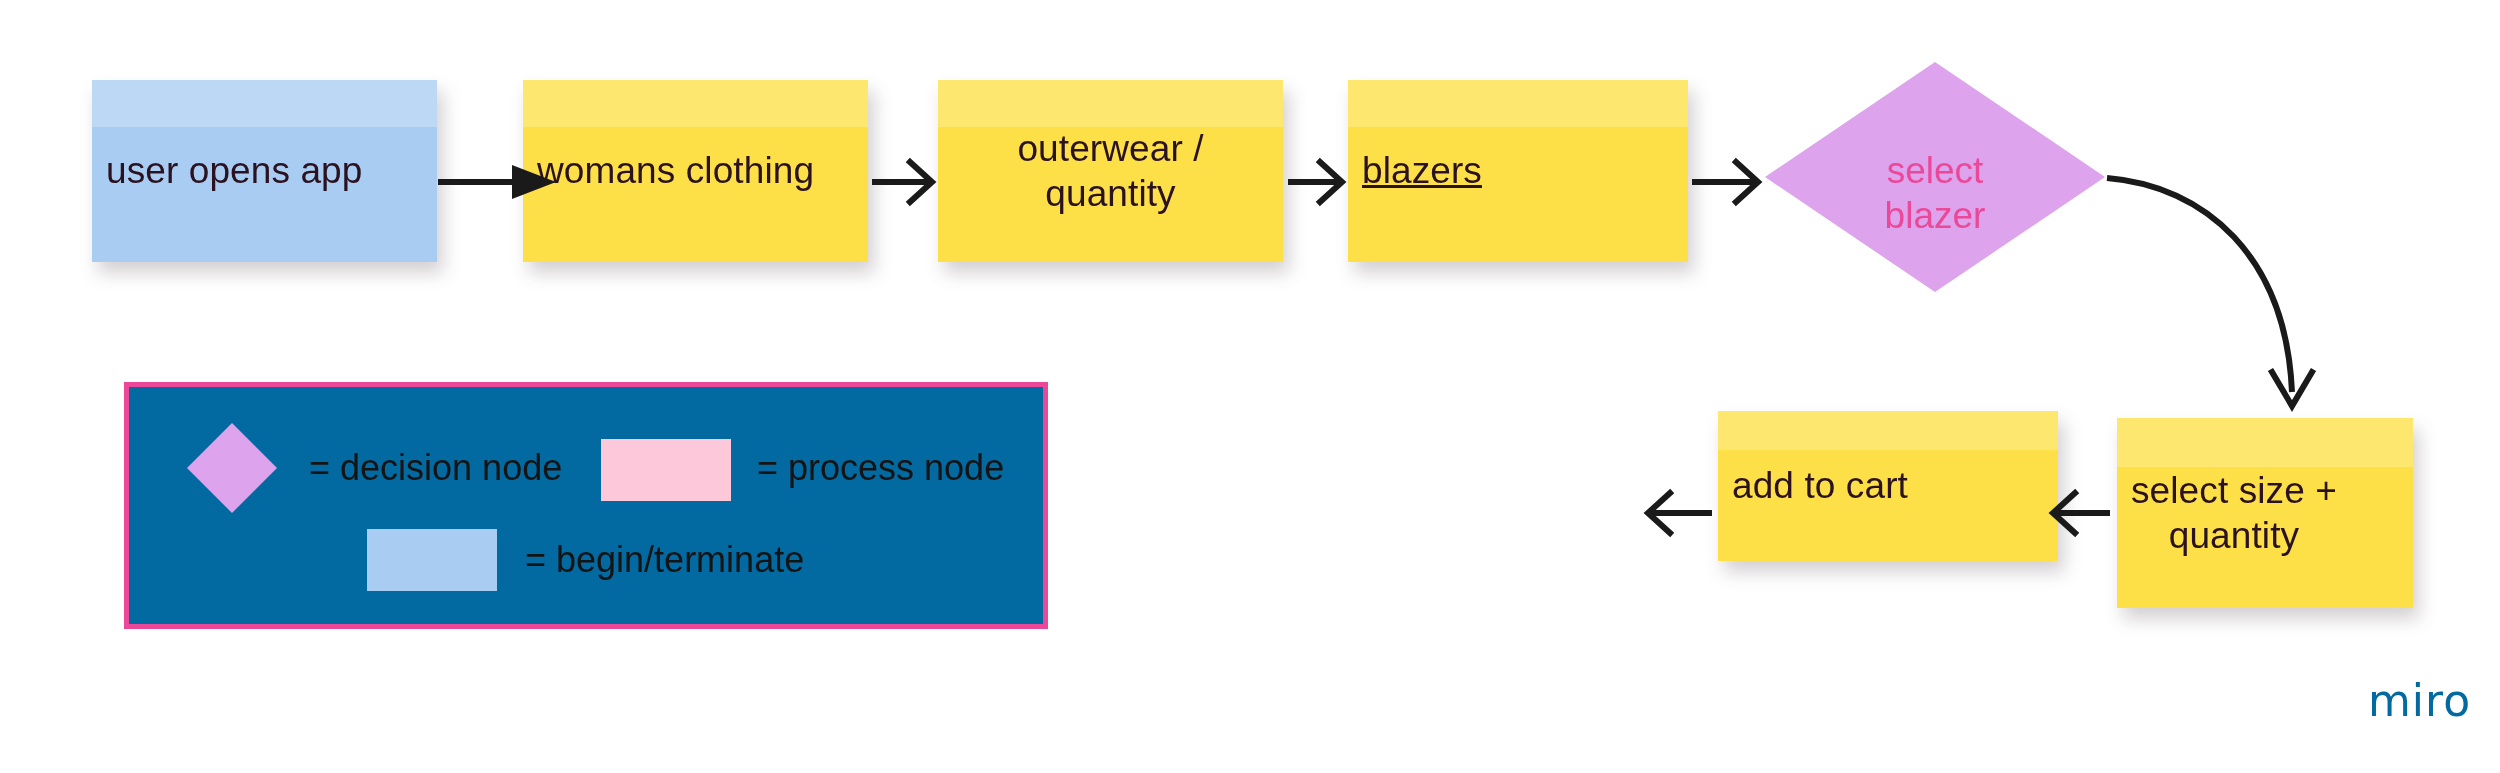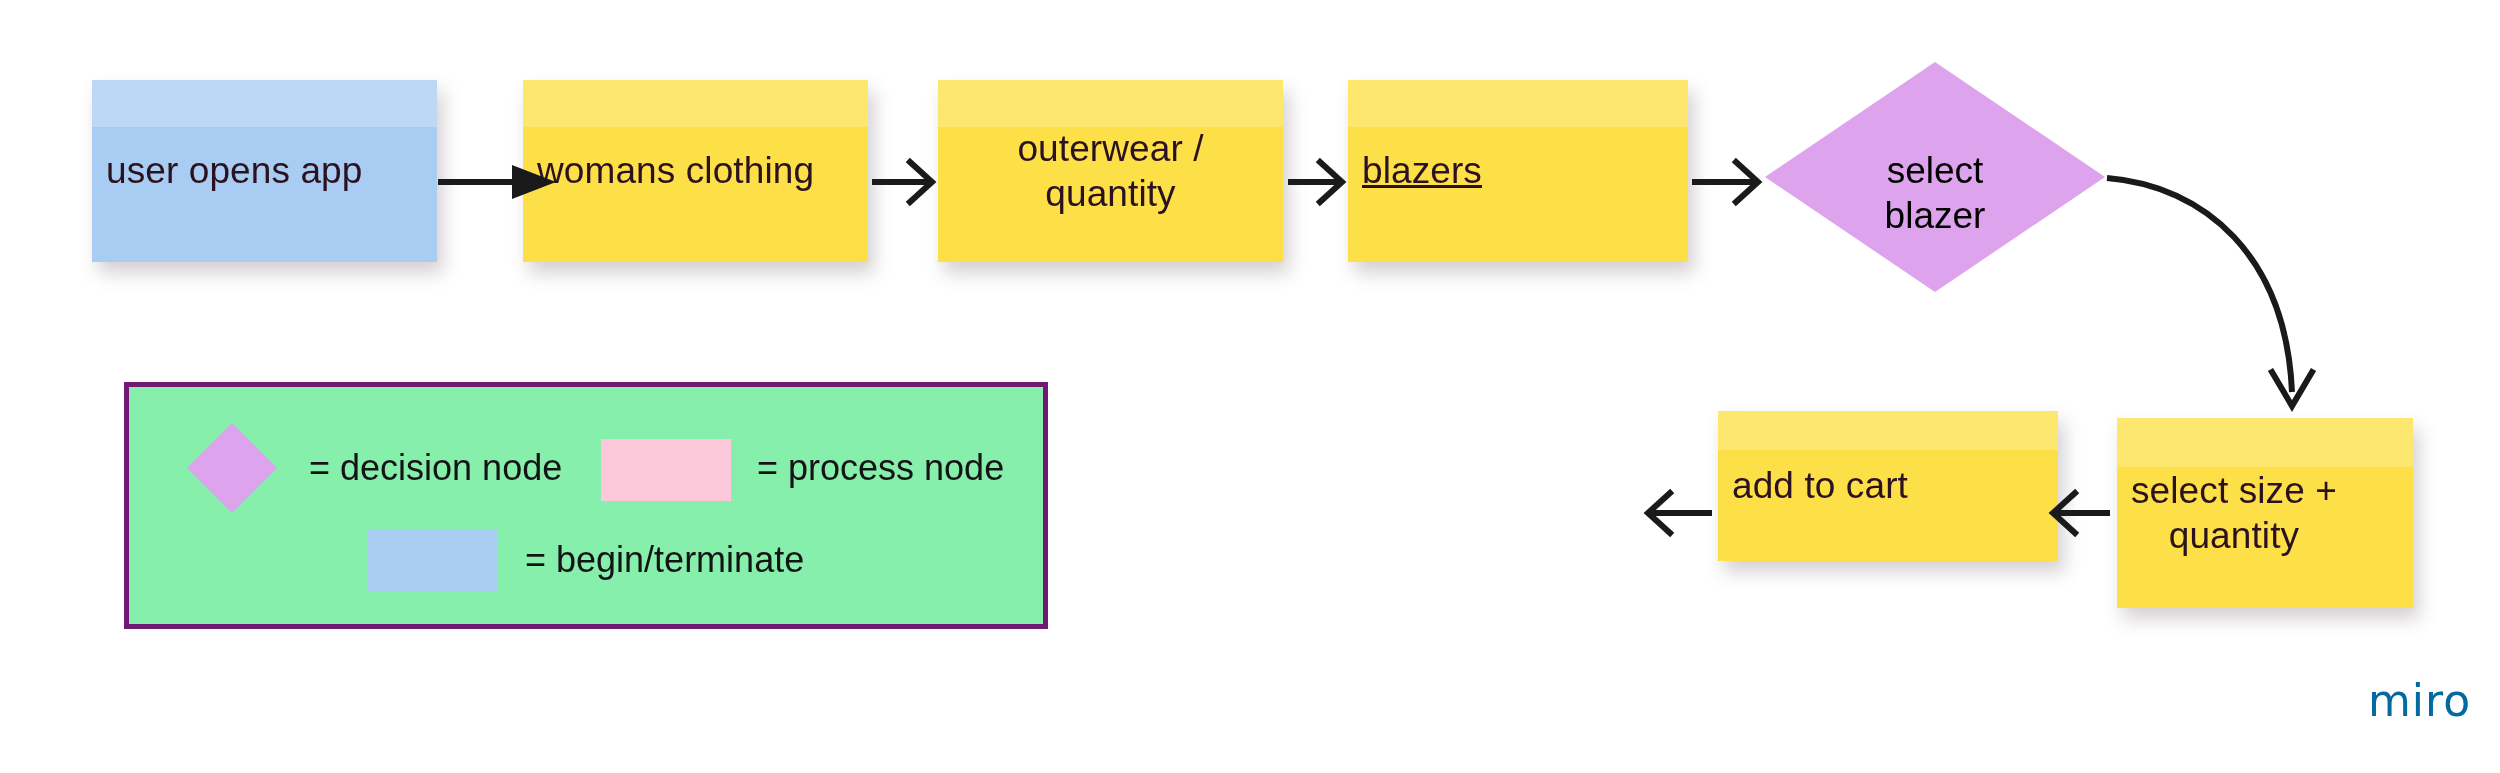--- a/index.html
+++ b/index.html
@@ -55,31 +55,31 @@
   }
   .diamond .dia-shape {
     position: absolute;
     inset: 0;
     background: #dda3ec;
     clip-path: polygon(50% 0%, 100% 50%, 50% 100%, 0% 50%);
   }
   .diamond .dia-label {
     position: relative;
     z-index: 2;
-    color: #000000;
+    color: #ec4899;
     font-size: 37px;
     line-height: 1.22;
     margin-top: 32px;
   }
 
   
   #legend {
     position: absolute;
-    border: 5px solid #701a75;
-    background: #86efac;
+    border: 5px solid #ec4899;
+    background: #0369a1;
     box-sizing: border-box;
   }
   .legend-row { position: absolute; display: flex; align-items: center; }
   .legend-text {
     color: #141414;
     font-size: 36px;
     white-space: nowrap;
   }
   .swatch { position: absolute; }
   .swatch.pink { background: #fcc8da; }

